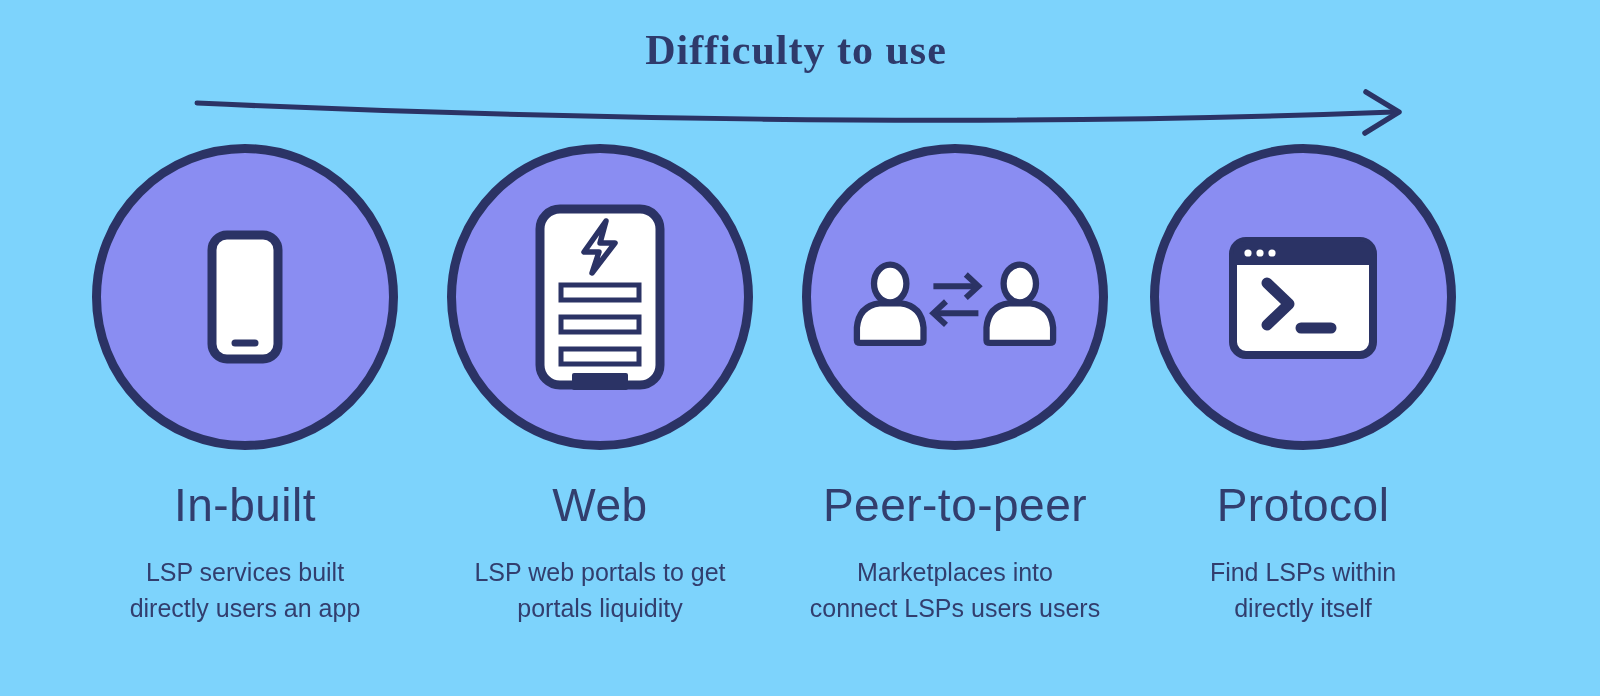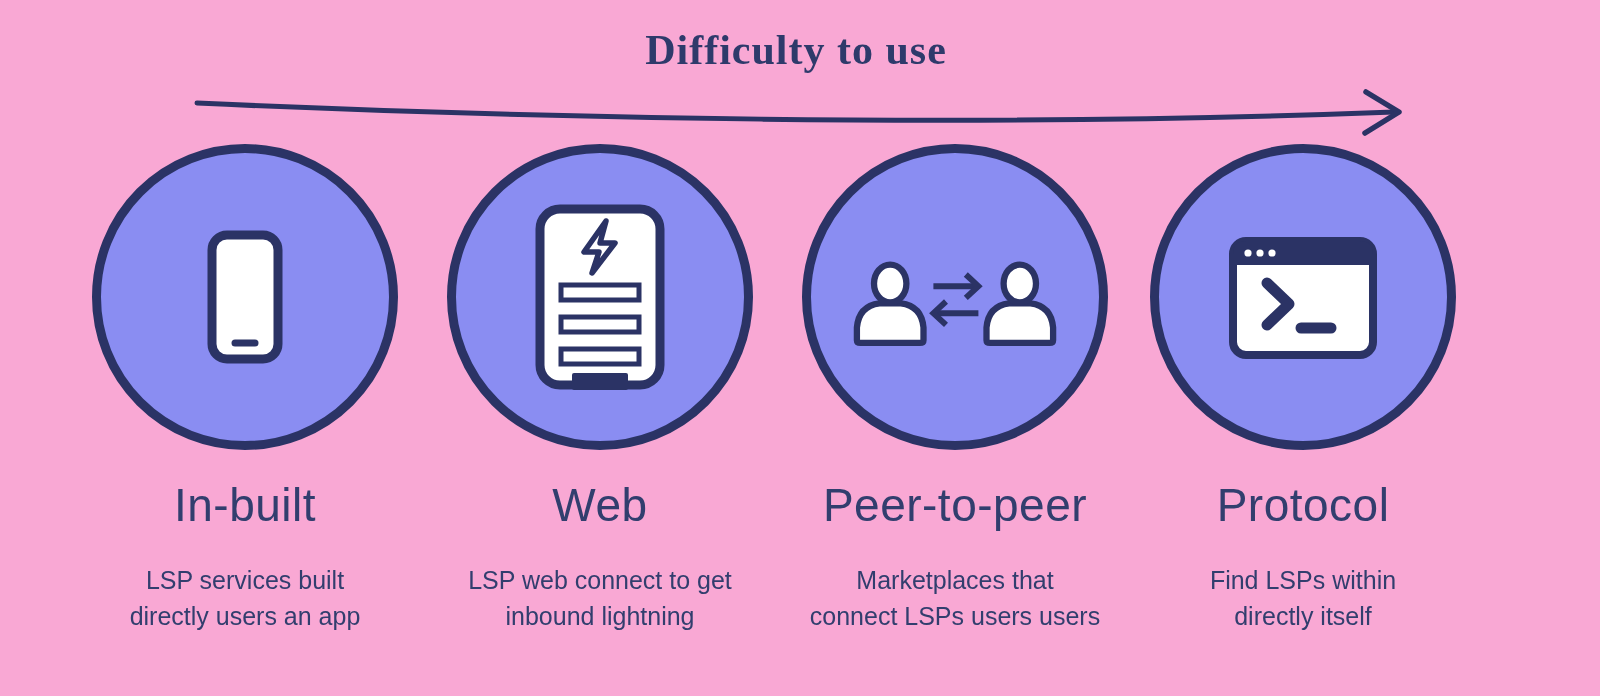--- a/index.html
+++ b/index.html
@@ -1,21 +1,21 @@
 <!DOCTYPE html>
 <html><head>
 <meta charset="utf-8">
 <style>
   * { margin: 0; padding: 0; box-sizing: border-box; }
   html, body { background: #ffffff; }
   .stage {
     position: relative;
     width: 1600px;
     height: 696px;
-    background: #f9a8d4;
+    background: #7dd3fc;
     overflow: hidden;
     font-family: "Liberation Sans", sans-serif;
   }
   .diagram-title {
     position: absolute;
     left: 596px;
     top: 26px;
     width: 400px;
     text-align: center;
     font-family: cursive;
@@ -53,21 +53,21 @@
     justify-content: center;
   }
   .item-title {
     margin-top: 28px;
     font-size: 46px;
     font-weight: 400;
     color: #323e6e;
     letter-spacing: 0.5px;
   }
   .item-desc {
-    margin-top: 30px;
+    margin-top: 22px;
     font-size: 25px;
     line-height: 36px;
     color: #323e6e;
   }
   .nv { stroke: #2b3365; }
 </style>
 </head>
 <body>
 
 <div class="stage">
@@ -99,22 +99,22 @@
         <rect x="40" y="12" width="120" height="176" rx="20" fill="#ffffff" class="nv" stroke-width="9"></rect>
         <path d="M 106 24 L 84 55 L 99 55 L 92 76 L 115 46 L 100 46 Z" fill="#ffffff" class="nv" stroke-width="5.5" stroke-linejoin="round"></path>
         <rect x="61" y="88" width="78" height="15" fill="#ffffff" class="nv" stroke-width="5"></rect>
         <rect x="61" y="120" width="78" height="15" fill="#ffffff" class="nv" stroke-width="5"></rect>
         <rect x="61" y="152" width="78" height="15" fill="#ffffff" class="nv" stroke-width="5"></rect>
         <rect x="72" y="176" width="56" height="17" rx="2" fill="#2b3365"></rect>
       </svg>
     </div>
     <div class="item-title">Web</div>
     <div class="item-desc">
-      <div>LSP web connect to get</div>
-      <div>inbound lightning</div>
+      <div>LSP web portals to get</div>
+      <div>portals liquidity</div>
     </div>
   </div>
 
   <div class="col col-2">
     <div class="bubble">
       <svg width="320" height="200" viewBox="0 0 320 200">
 
         <path d="M 51 148 L 51 134 Q 53 110 76 107 L 100 107 Q 123 110 125 134 L 125 148 Q 125 151 121 151 L 55 151 Q 51 151 51 148 Z" fill="#ffffff" class="nv" stroke-width="7" stroke-linejoin="round"></path>
         <ellipse cx="88" cy="85" rx="18" ry="21" fill="#ffffff" class="nv" stroke-width="7"></ellipse>
 
@@ -122,21 +122,21 @@
         <ellipse cx="232" cy="85" rx="18" ry="21" fill="#ffffff" class="nv" stroke-width="7"></ellipse>
 
         <line x1="136" y1="88" x2="182" y2="88" class="nv" stroke-width="6.5"></line>
         <path d="M 172 75 L 186 88 L 172 101" fill="none" class="nv" stroke-width="6.5"></path>
         <line x1="140" y1="118" x2="186" y2="118" class="nv" stroke-width="6.5"></line>
         <path d="M 150 105 L 136 118 L 150 131" fill="none" class="nv" stroke-width="6.5"></path>
       </svg>
     </div>
     <div class="item-title">Peer-to-peer</div>
     <div class="item-desc">
-      <div>Marketplaces that</div>
+      <div>Marketplaces into</div>
       <div>connect LSPs users users</div>
     </div>
   </div>
 
   <div class="col col-3">
     <div class="bubble">
       <svg width="200" height="200" viewBox="0 0 200 200">
         <rect x="30" y="44" width="140" height="114" rx="13" fill="#ffffff" class="nv" stroke-width="8"></rect>
         <path d="M 30 57 Q 30 44 43 44 L 157 44 Q 170 44 170 57 L 170 68 L 30 68 Z" fill="#2b3365"></path>
         <circle cx="45" cy="56" r="3.6" fill="#ffffff"></circle>

